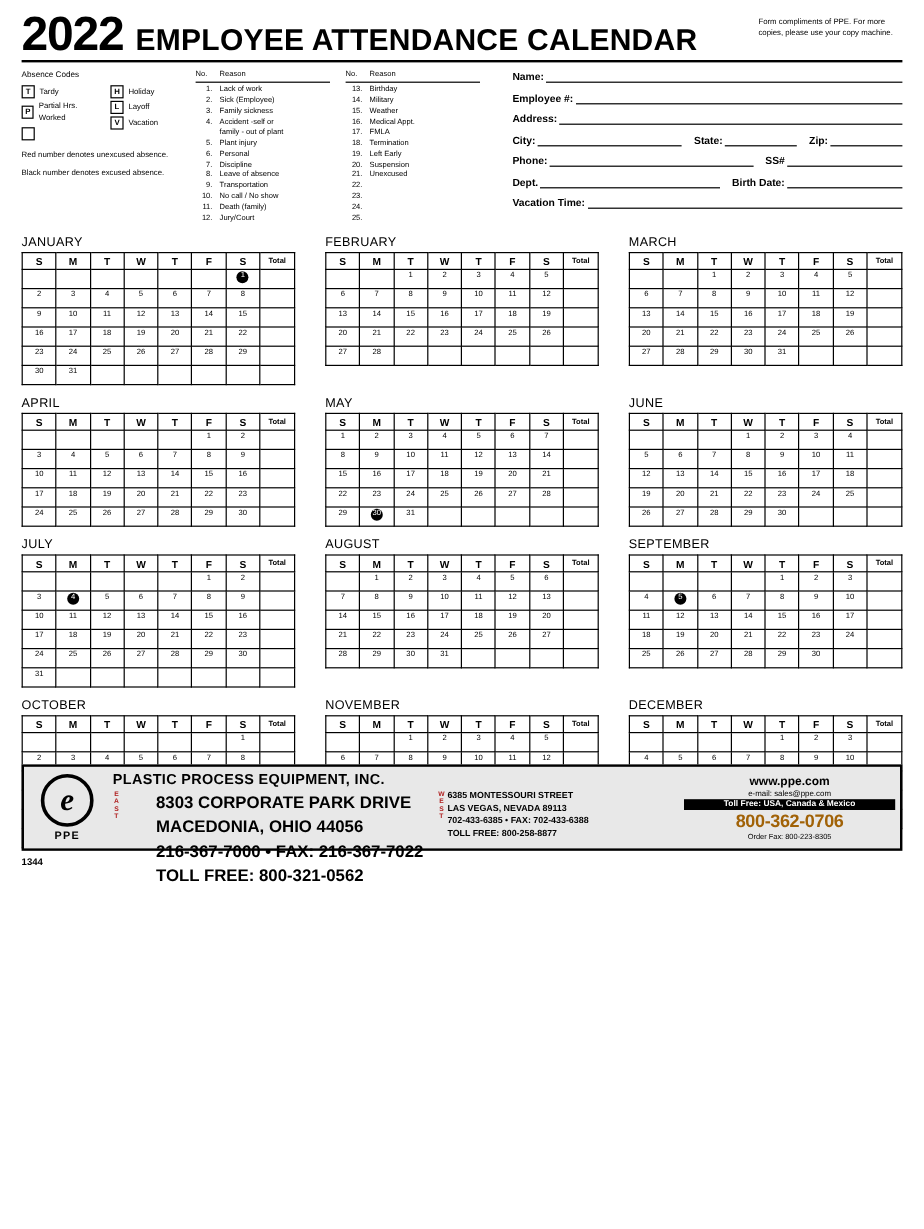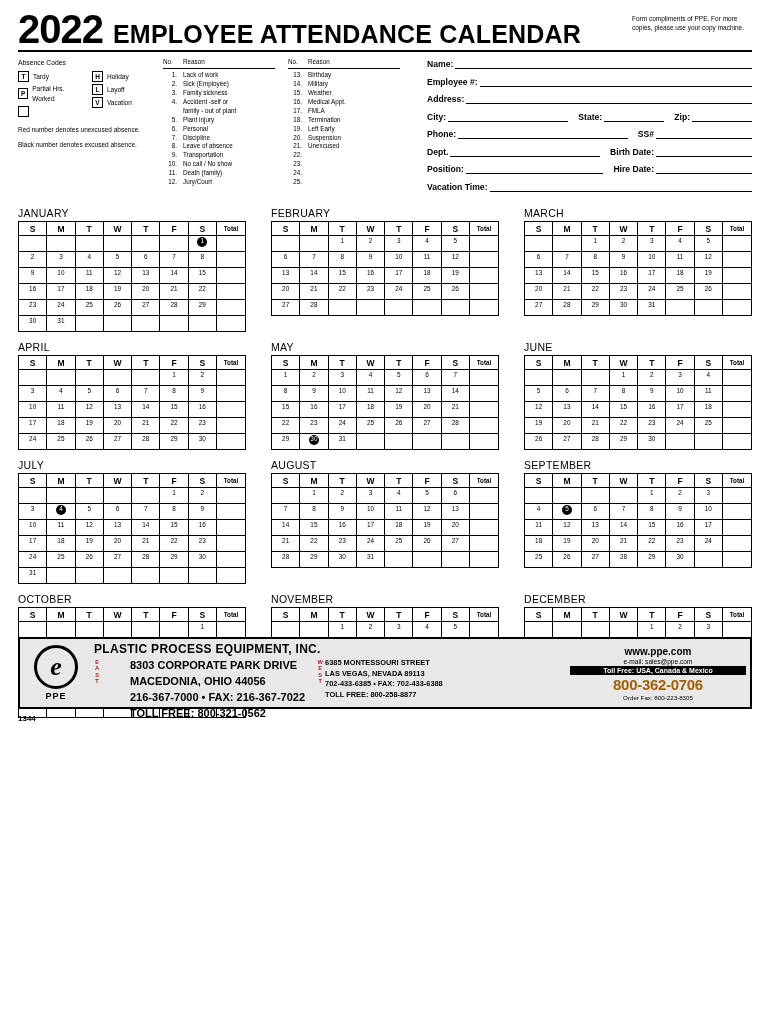--- a/index.html
+++ b/index.html
@@ -55,21 +55,21 @@
   
   .footer{position:absolute;left:18px;right:18px;bottom:18px;border:2px solid #000;background:#e8e8e8;height:72px;box-sizing:border-box;display:flex;align-items:stretch;}
   .f-logo{width:72px;display:flex;flex-direction:column;align-items:center;justify-content:center;}
   .f-logo .ring{width:38px;height:38px;border:3px solid #000;border-radius:50%;display:flex;align-items:center;justify-content:center;font-family:"Liberation Serif",serif;font-size:26px;font-style:italic;font-weight:bold;line-height:1;}
   .f-logo .ppe{font-size:9px;font-weight:bold;letter-spacing:1px;margin-top:2px;}
   .f-mid{flex:1;display:flex;flex-direction:column;}
   .f-name{font-size:12px;font-weight:bold;letter-spacing:.3px;padding:3px 0 2px 2px;}
   .f-addr{display:flex;}
   .ew{width:10px;font-size:5.6px;font-weight:bold;color:#b02020;line-height:1.12;text-align:center;padding-top:1px;}
   .a-block{font-size:7.4px;line-height:1.45;font-weight:bold;padding-right:10px;}
-  .a-block .big{font-size:11px;padding-left:28px;}
+  .a-block .big{font-size:14px;padding-left:28px;}
   .f-right{width:176px;text-align:center;display:flex;flex-direction:column;justify-content:center;gap:1px;padding:0 4px;}
   .f-right .web{font-size:10px;font-weight:bold;}
   .f-right .mail{font-size:6.6px;}
   .tollbar{background:#000;color:#fff;font-size:7px;font-weight:bold;padding:1px 0;}
   .tollnum{color:#a16207;font-size:15px;font-weight:bold;letter-spacing:-.3px;}
   .ordfax{font-size:6.2px;}
   .pgnum{position:absolute;left:18px;bottom:4px;font-size:8px;font-weight:bold;}
 </style>
 </head>
 <body>
@@ -274,27 +274,20 @@
         <span class="line md"></span>
       </div>
       <div class="frow">
         <span class="lbl">Dept.</span>
         <span class="line"></span>
         <span class="gap"></span>
         <span class="lbl">Birth Date:</span>
         <span class="line md"></span>
       </div>
       <div class="frow">
-        <span class="lbl">Position:</span>
-        <span class="line"></span>
-        <span class="gap"></span>
-        <span class="lbl">Hire Date:</span>
-        <span class="line md"></span>
-      </div>
-      <div class="frow">
         <span class="lbl">Vacation Time:</span>
         <span class="line"></span>
       </div>
     </div>
   </div>
 
   <div class="cal-wrap" id="calendars">
       <div class="cal-row">
         <div class="cal">
           <div class="mname">JANUARY</div>

